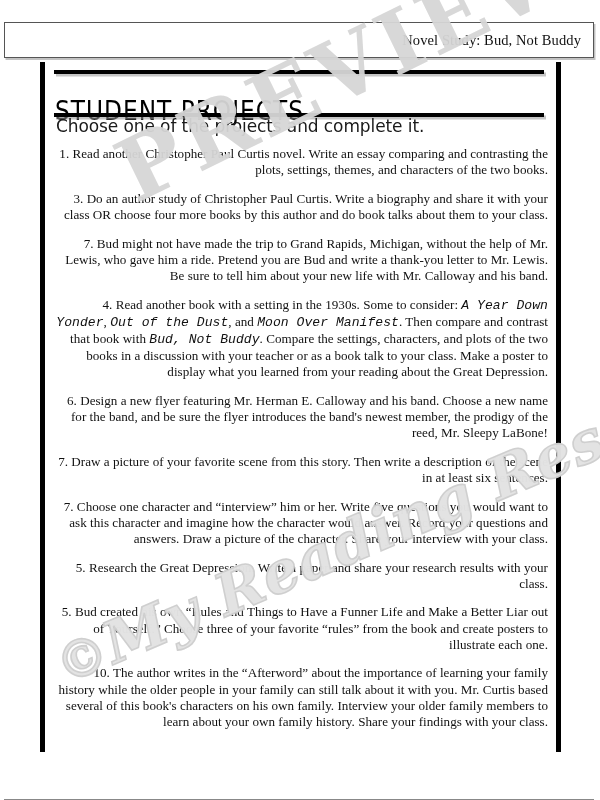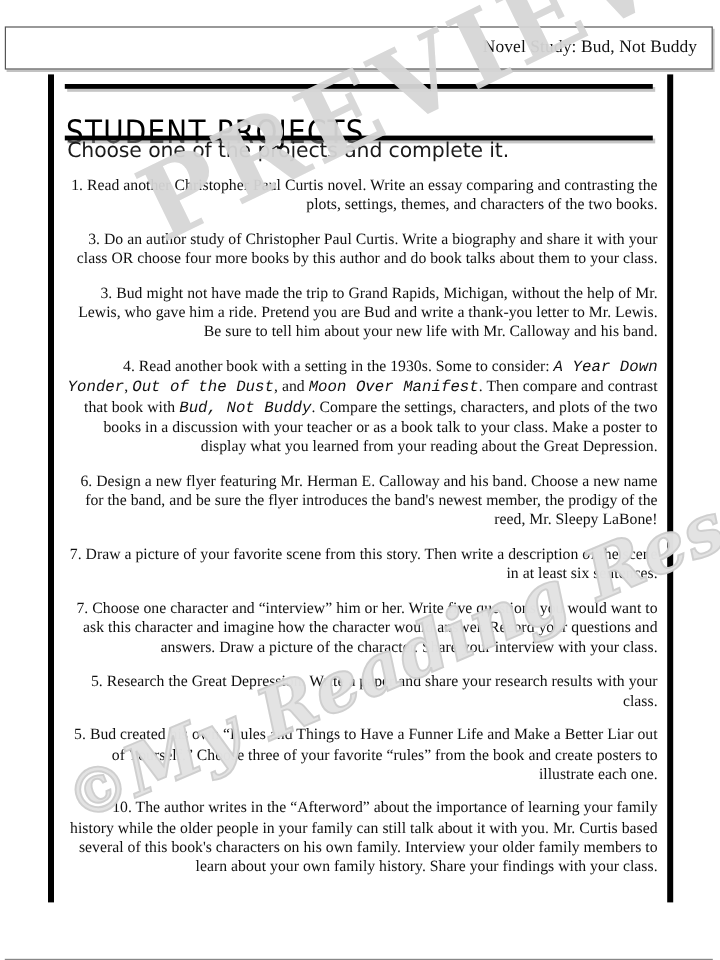--- a/index.html
+++ b/index.html
@@ -200,21 +200,21 @@
   <div class="title-rule bottom"></div>
 
   <div class="content">
 
     <p class="intro">Choose one of the projects and complete it.</p>
 
     <p class="item">1. Read another Christopher Paul Curtis novel. Write an essay comparing and contrasting the plots, settings, themes, and characters of the two books.</p>
 
     <p class="item">3. Do an author study of Christopher Paul Curtis. Write a biography and share it with your class OR choose four more books by this author and do book talks about them to your class.</p>
 
-    <p class="item">3. Bud might not have made the trip to Grand Rapids, Michigan, without the help of Mr. Lewis, who gave him a ride. Pretend you are Bud and write a thank-you letter to Mr. Lewis. Be sure to tell him about your new life with Mr. Calloway and his band.</p>
+    <p class="item">7. Bud might not have made the trip to Grand Rapids, Michigan, without the help of Mr. Lewis, who gave him a ride. Pretend you are Bud and write a thank-you letter to Mr. Lewis. Be sure to tell him about your new life with Mr. Calloway and his band.</p>
 
     <p class="item"><span>4. Read another book with a setting in the 1930s. Some to consider: </span><i>A Year Down Yonder</i><span>, </span><i>Out of the Dust</i><span>, and </span><i>Moon Over Manifest</i><span>. Then compare and contrast that book with </span><i>Bud, Not Buddy</i><span>. Compare the settings, characters, and plots of the two books in a discussion with your teacher or as a book talk to your class. Make a poster to display what you learned from your reading about the Great Depression.</span></p>
 
     <p class="item">6. Design a new flyer featuring Mr. Herman E. Calloway and his band. Choose a new name for the band, and be sure the flyer introduces the band's newest member, the prodigy of the reed, Mr. Sleepy LaBone!</p>
 
     <p class="item">7. Draw a picture of your favorite scene from this story. Then write a description of the scene in at least six sentences.</p>
 
     <p class="item">7. Choose one character and “interview” him or her. Write five questions you would want to ask this character and imagine how the character would answer. Record your questions and answers. Draw a picture of the character. Share your interview with your class.</p>
 
     <p class="item">5. Research the Great Depression. Write a paper and share your research results with your class.</p>

